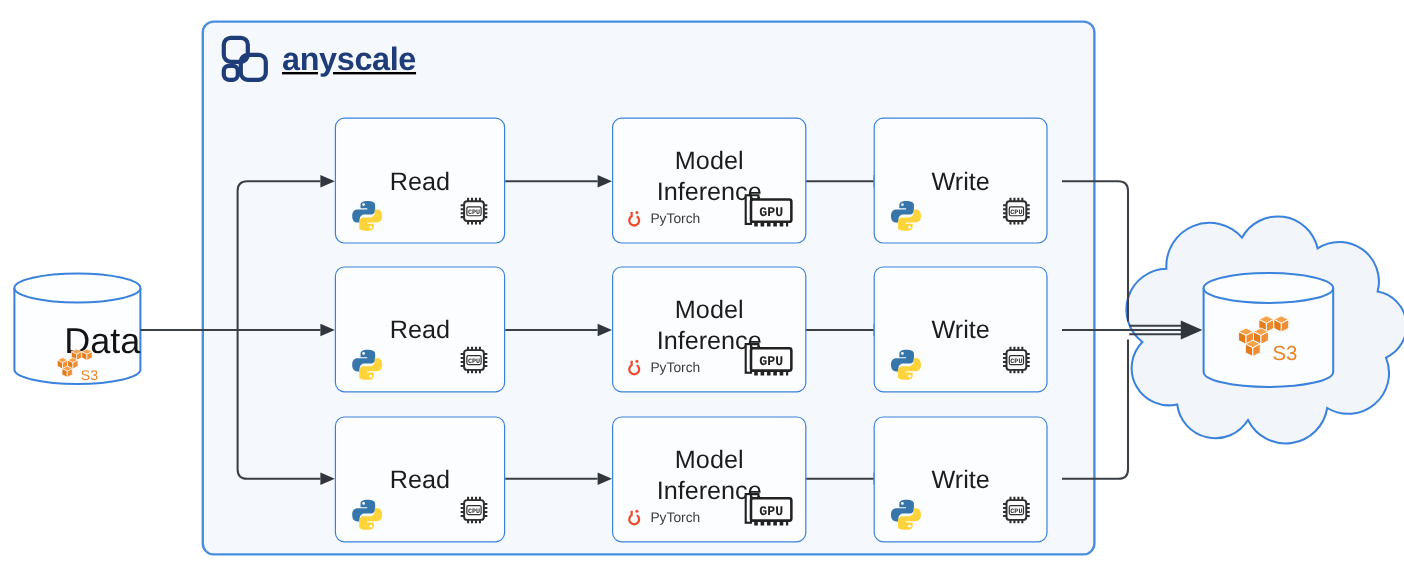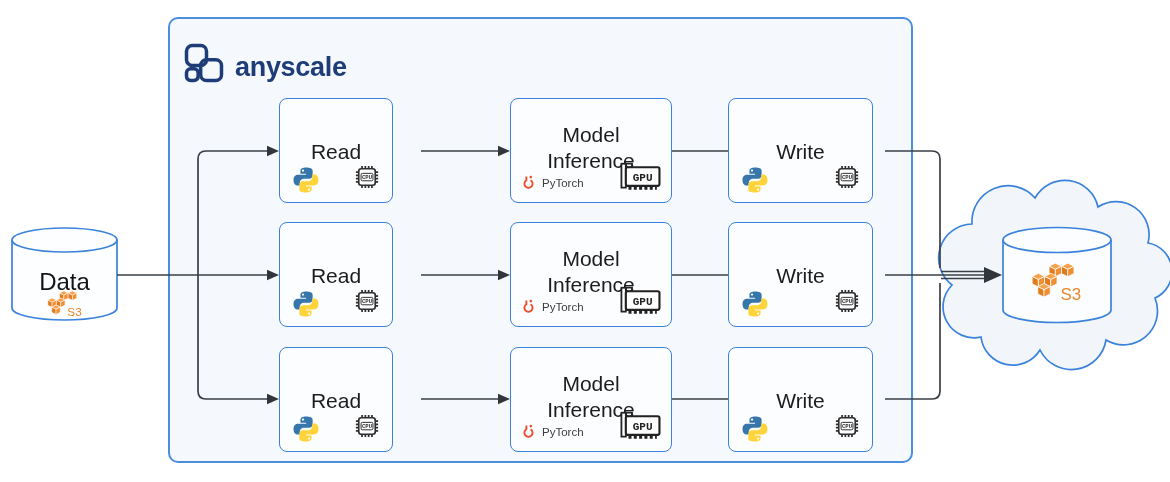--- a/index.html
+++ b/index.html
@@ -2,43 +2,43 @@
 <html><head>
 <meta charset="utf-8">
 <style>
   html,body{margin:0;padding:0;background:#ffffff;}
   .canvas{position:relative;width:1170px;height:482px;background:#ffffff;overflow:hidden;
           font-family:"Liberation Sans", sans-serif;}
 
   
   .container-box{position:absolute;left:168px;top:17px;width:745px;height:446px;
       background:#f5f8fc;border:2px solid #4a8ee0;border-radius:10px;box-sizing:border-box;z-index:1;}
-  .brand{position:absolute;left:14px;top:24px;display:flex;align-items:flex-end;gap:11px;}
+  .brand{position:absolute;left:14px;top:10px;display:flex;align-items:center;gap:11px;text-decoration:underline;}
   .brand-name{font-size:27px;font-weight:700;color:#1e3c78;letter-spacing:-0.3px;}
 
   
   .wires{position:absolute;left:0;top:0;width:1170px;height:482px;z-index:3;pointer-events:none;}
 
   
-  .node{position:absolute;width:114px;height:105px;background:#fbfdff;border:1.7px solid #3b82dc;
+  .node{position:absolute;width:142px;height:105px;background:#fbfdff;border:1.7px solid #3b82dc;
         border-radius:8px;box-sizing:border-box;z-index:4;}
   .col-read{left:279px;} .col-mi{left:510px;width:162px;} .col-write{left:728px;width:145px;}
   .row-1{top:98px;} .row-2{top:222px;} .row-3{top:347px;}
   .node-title{position:absolute;left:0;right:0;top:40px;text-align:center;font-size:21px;
               color:#1c1c1c;line-height:1.24;}
   .node.mi .node-title{top:23px;max-width:112px;margin:0 auto;}
   .badge-left{position:absolute;left:11px;bottom:7px;display:flex;align-items:center;}
   .badge-right{position:absolute;right:11px;bottom:7px;}
   .node.mi .badge-left{left:8px;bottom:10px;justify-content:space-between;}
   .node.mi .badge-right{right:8px;bottom:4px;}
   .pt-label{font-size:11.5px;color:#3d3d3d;margin-left:4px;}
 
   
-  .src-label{position:absolute;left:12px;top:268px;width:105px;text-align:center;
-             font-size:24px;color:#141414;z-index:5;}
+  .src-label{position:absolute;left:12px;top:268px;width:105px;text-align:right;
+             font-size:30px;color:#141414;z-index:5;}
   .src-s3{position:absolute;left:47px;top:290px;z-index:5;}
   .sink-s3{position:absolute;left:1031px;top:262px;z-index:5;}
   .hidden-defs{position:absolute;width:0;height:0;overflow:hidden;}
 </style>
 </head>
 <body>
 
 <svg class="hidden-defs" aria-hidden="true">
   <defs>
     <g id="cube-shape">

